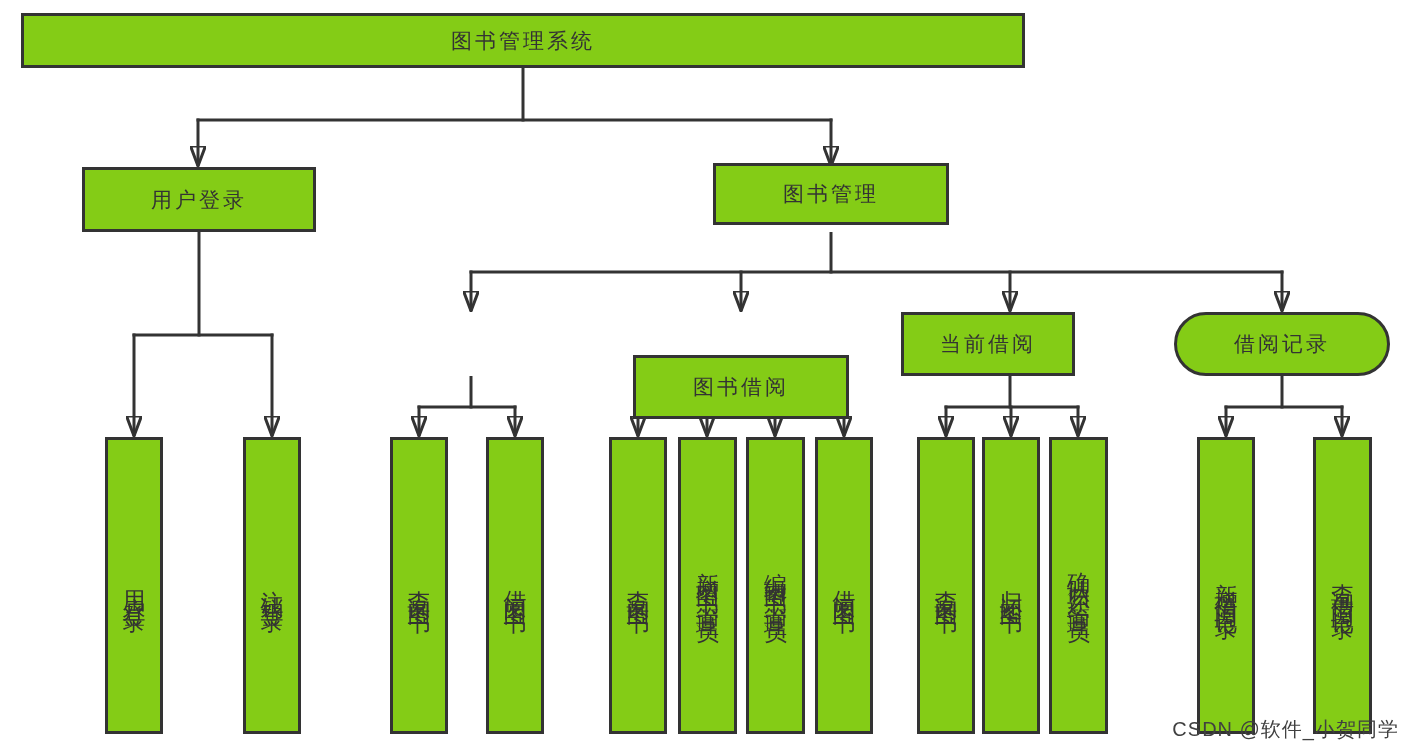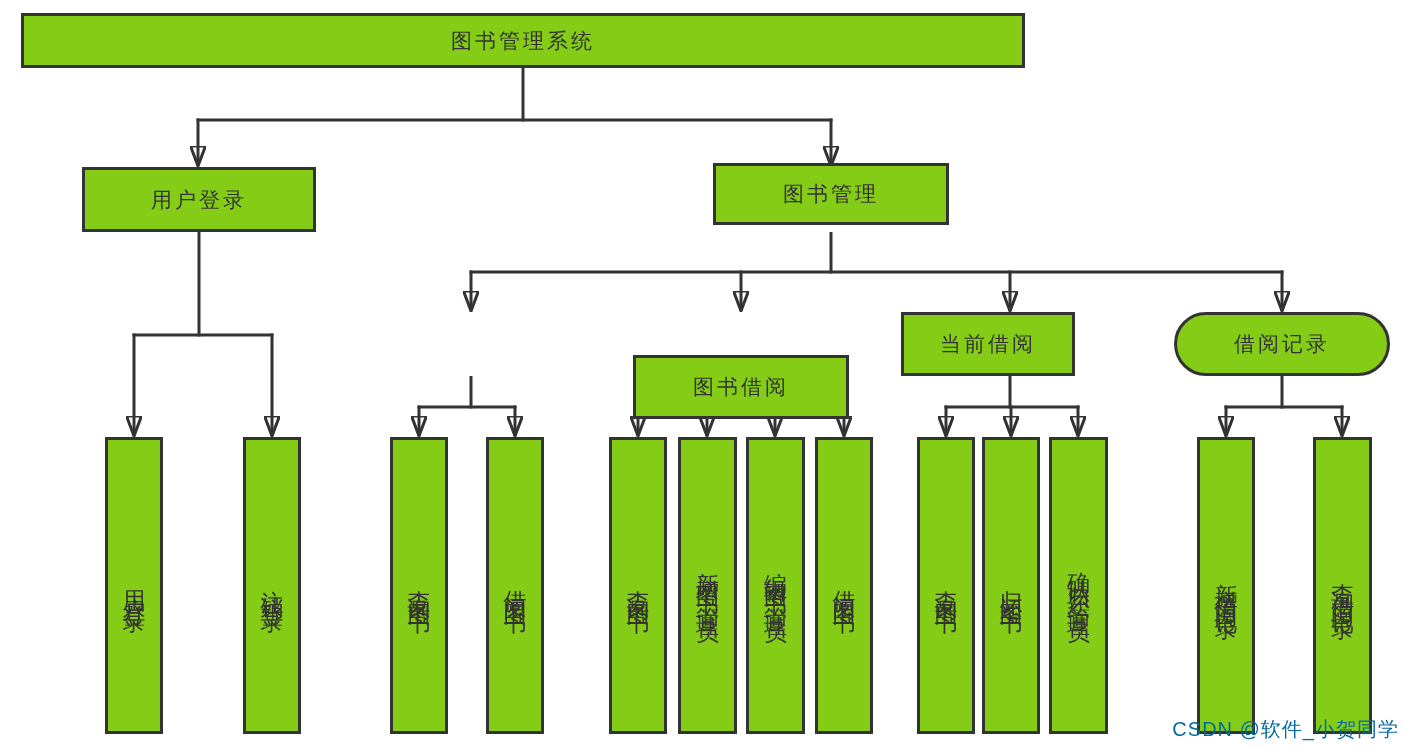--- a/index.html
+++ b/index.html
@@ -51,21 +51,21 @@
   #connectors path, #connectors line {
     stroke: #333333;
     stroke-width: 3;
     fill: none;
   }
   .watermark {
     position: absolute;
     right: 6px;
     bottom: 4px;
     font-size: 20px;
-    color: #0369a1;
+    color: #404040;
     letter-spacing: 1px;
     white-space: nowrap;
   }
 
   
   #n-root  { left: 21px;   top: 13px;  width: 1004px; height: 55px; }
 
   #n-l2a   { left: 82px;   top: 167px; width: 234px;  height: 65px; }
   #n-l2b   { left: 713px;  top: 163px; width: 236px;  height: 62px; }
 

